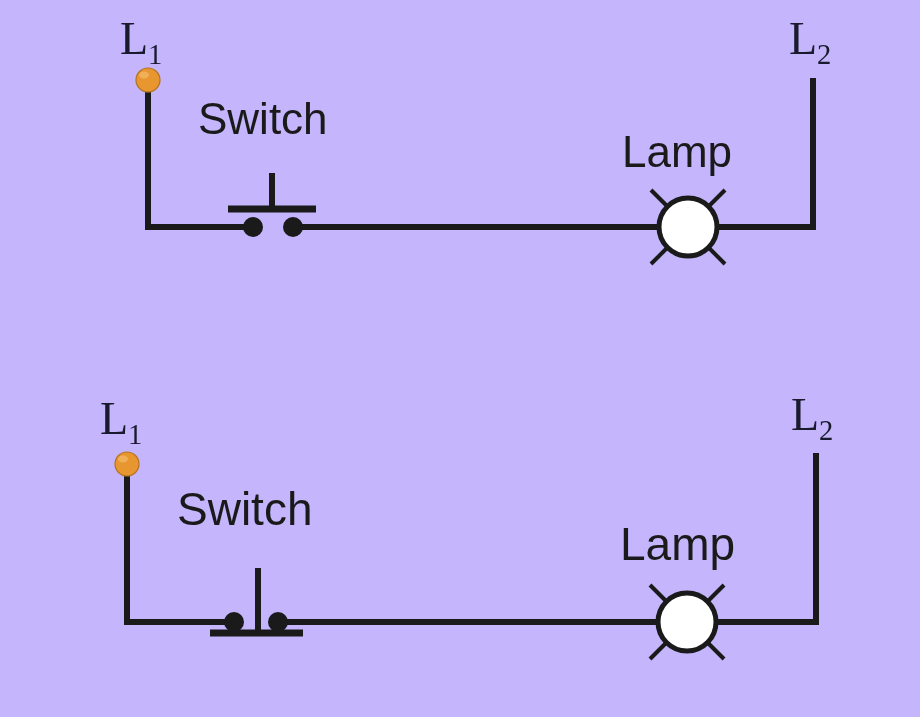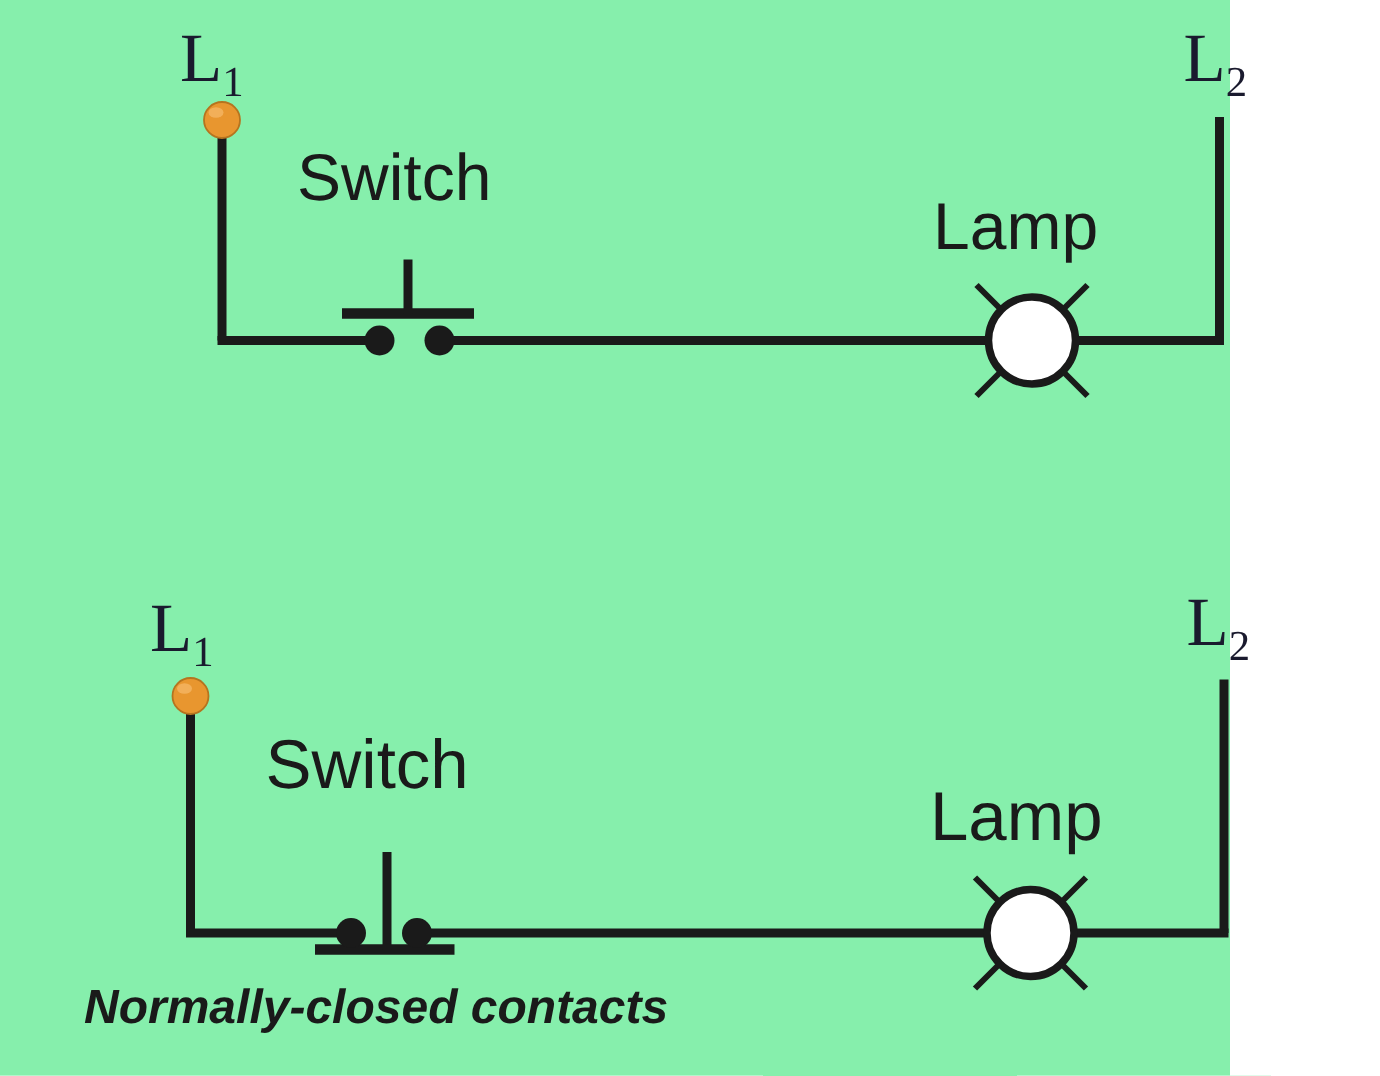--- a/index.html
+++ b/index.html
@@ -8,23 +8,23 @@
     background: #ffffff;
   }
   body {
     width: 920px;
     height: 717px;
     overflow: hidden;
     font-family: "Liberation Sans", sans-serif;
   }
   #canvas {
     position: relative;
-    width: 820px;
+    width: 920px;
     height: 717px;
-    background: #86efac;
+    background: #c4b5fd;
   }
   #diagram-svg {
     position: absolute;
     left: 0;
     top: 0;
     width: 920px;
     height: 717px;
   }
   .label-serif {
     position: absolute;
@@ -151,15 +151,14 @@
   </div>
 
   <div class="label-serif" id="label-l2-bottom">
     <span>L</span><span class="sub">2</span>
   </div>
 
   <div class="label-sans" id="label-switch-bottom">Switch</div>
 
   <div class="label-sans" id="label-lamp-bottom">Lamp</div>
 
-  <div class="caption" id="caption-bottom">Normally-closed contacts</div>
 
 </div>
 
 </body></html>

